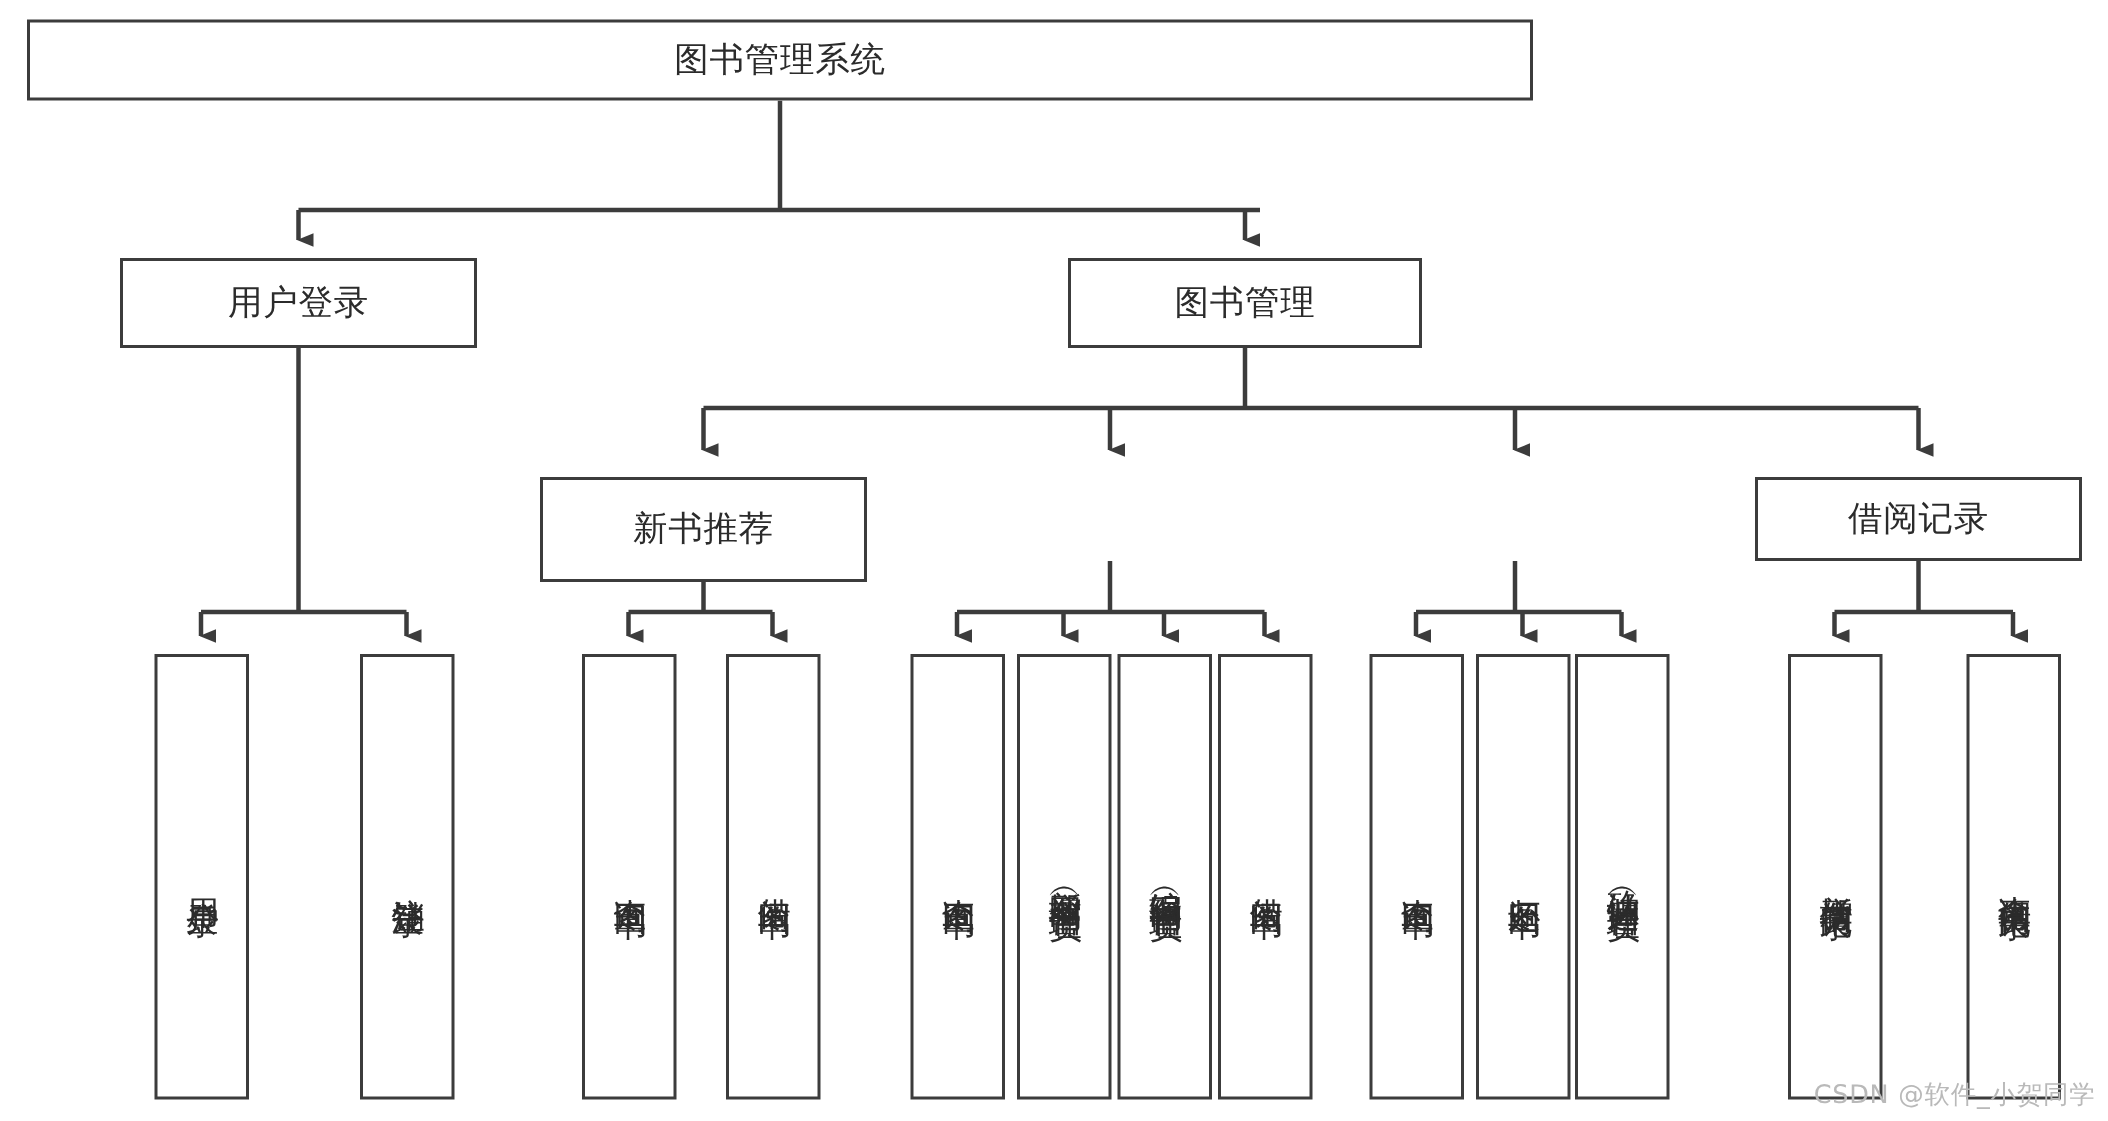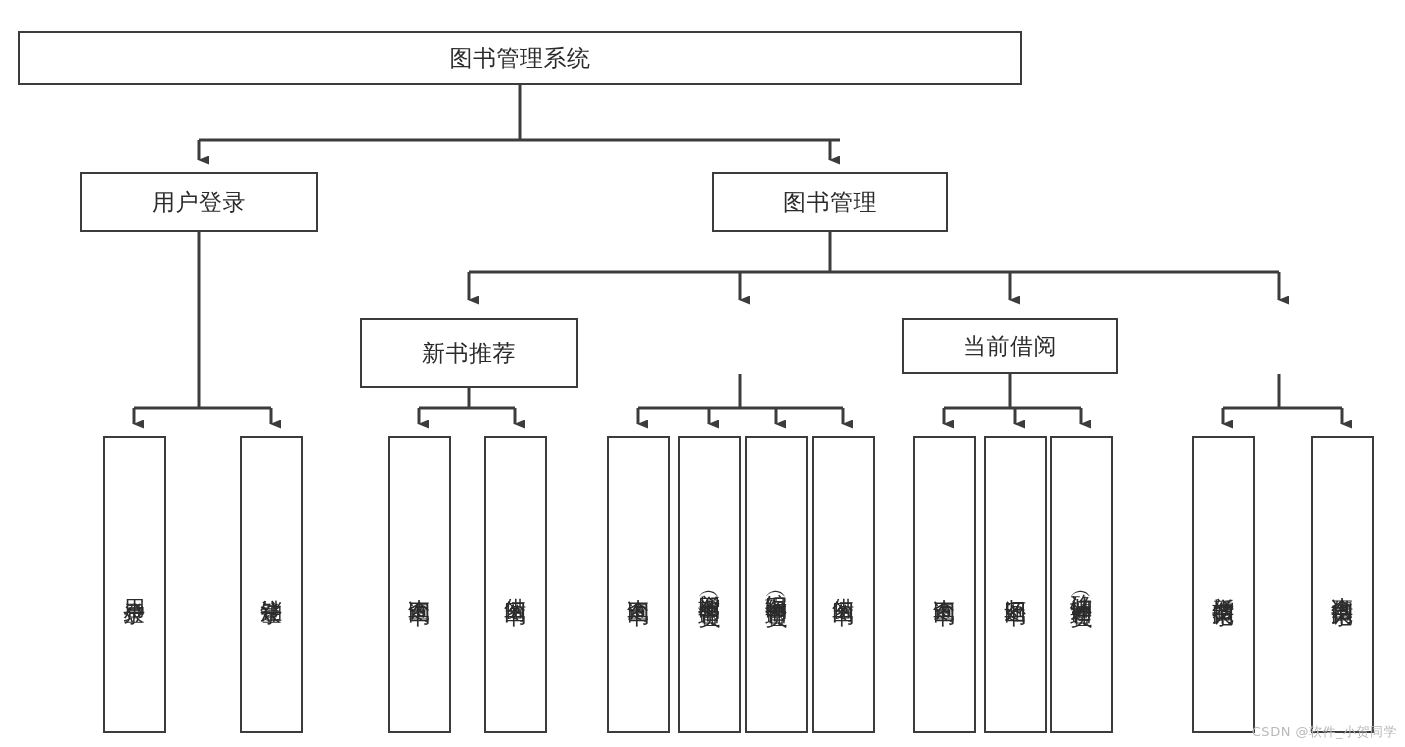--- a/index.html
+++ b/index.html
@@ -59,21 +59,21 @@
     font-size: 22px;
     line-height: 1.06;
     letter-spacing: 2px;
     white-space: nowrap;
     max-height: 100%;
   }
   .watermark {
     position: absolute;
     right: 8px;
     bottom: 6px;
-    font-size: 13px;
+    font-size: 17px;
     color: #b9b9b9;
     white-space: nowrap;
     letter-spacing: 0.5px;
   }
 </style>
 </head>
 <body>
 
 <div id="diagram-root">
 
@@ -120,43 +120,43 @@
       <path d="M1015,408 L1015,424" marker-end="url(#arrowhead)"></path>
       <path d="M1081,408 L1081,424" marker-end="url(#arrowhead)"></path>
 
       <path d="M1279,374 L1279,408"></path>
       <path d="M1223,408 L1342,408"></path>
       <path d="M1223,408 L1223,424" marker-end="url(#arrowhead)"></path>
       <path d="M1342,408 L1342,424" marker-end="url(#arrowhead)"></path>
     </g>
   </svg>
 
-  <div class="node root horizontal" style="left: 18px; top: 13px; width: 1004px; height: 54px; margin-top: 18px;">
+  <div class="node root horizontal" style="left: 18px; top: 13px; width: 1004px; height: 54px;">
     <span class="node-label">图书管理系统</span>
   </div>
 
   <div class="node horizontal" style="left: 80px; top: 172px; width: 238px; height: 60px;">
     <span class="node-label">用户登录</span>
   </div>
   <div class="node horizontal" style="left: 712px; top: 172px; width: 236px; height: 60px;">
     <span class="node-label">图书管理</span>
   </div>
 
   <div class="node vertical" style="left: 103px; top: 436px; width: 63px; height: 297px;">
     <span class="node-label">用户登录</span>
   </div>
   <div class="node vertical" style="left: 240px; top: 436px; width: 63px; height: 297px;">
     <span class="node-label">注销登录</span>
   </div>
 
   <div class="node horizontal" style="left: 360px; top: 318px; width: 218px; height: 70px;">
     <span class="node-label">新书推荐</span>
   </div>
-  <div class="node horizontal" style="left: 902px; top: 318px; width: 216px; height: 56px;">
-    <span class="node-label">当前借阅</span>
+  <div class="node horizontal" style="left: 1170px; top: 318px; width: 218px; height: 56px;">
+    <span class="node-label">借阅记录</span>
   </div>
 
   <div class="node vertical" style="left: 388px; top: 436px; width: 63px; height: 297px;">
     <span class="node-label">查询图书</span>
   </div>
   <div class="node vertical" style="left: 484px; top: 436px; width: 63px; height: 297px;">
     <span class="node-label">借阅图书</span>
   </div>
 
   <div class="node vertical" style="left: 607px; top: 436px; width: 63px; height: 297px;">

